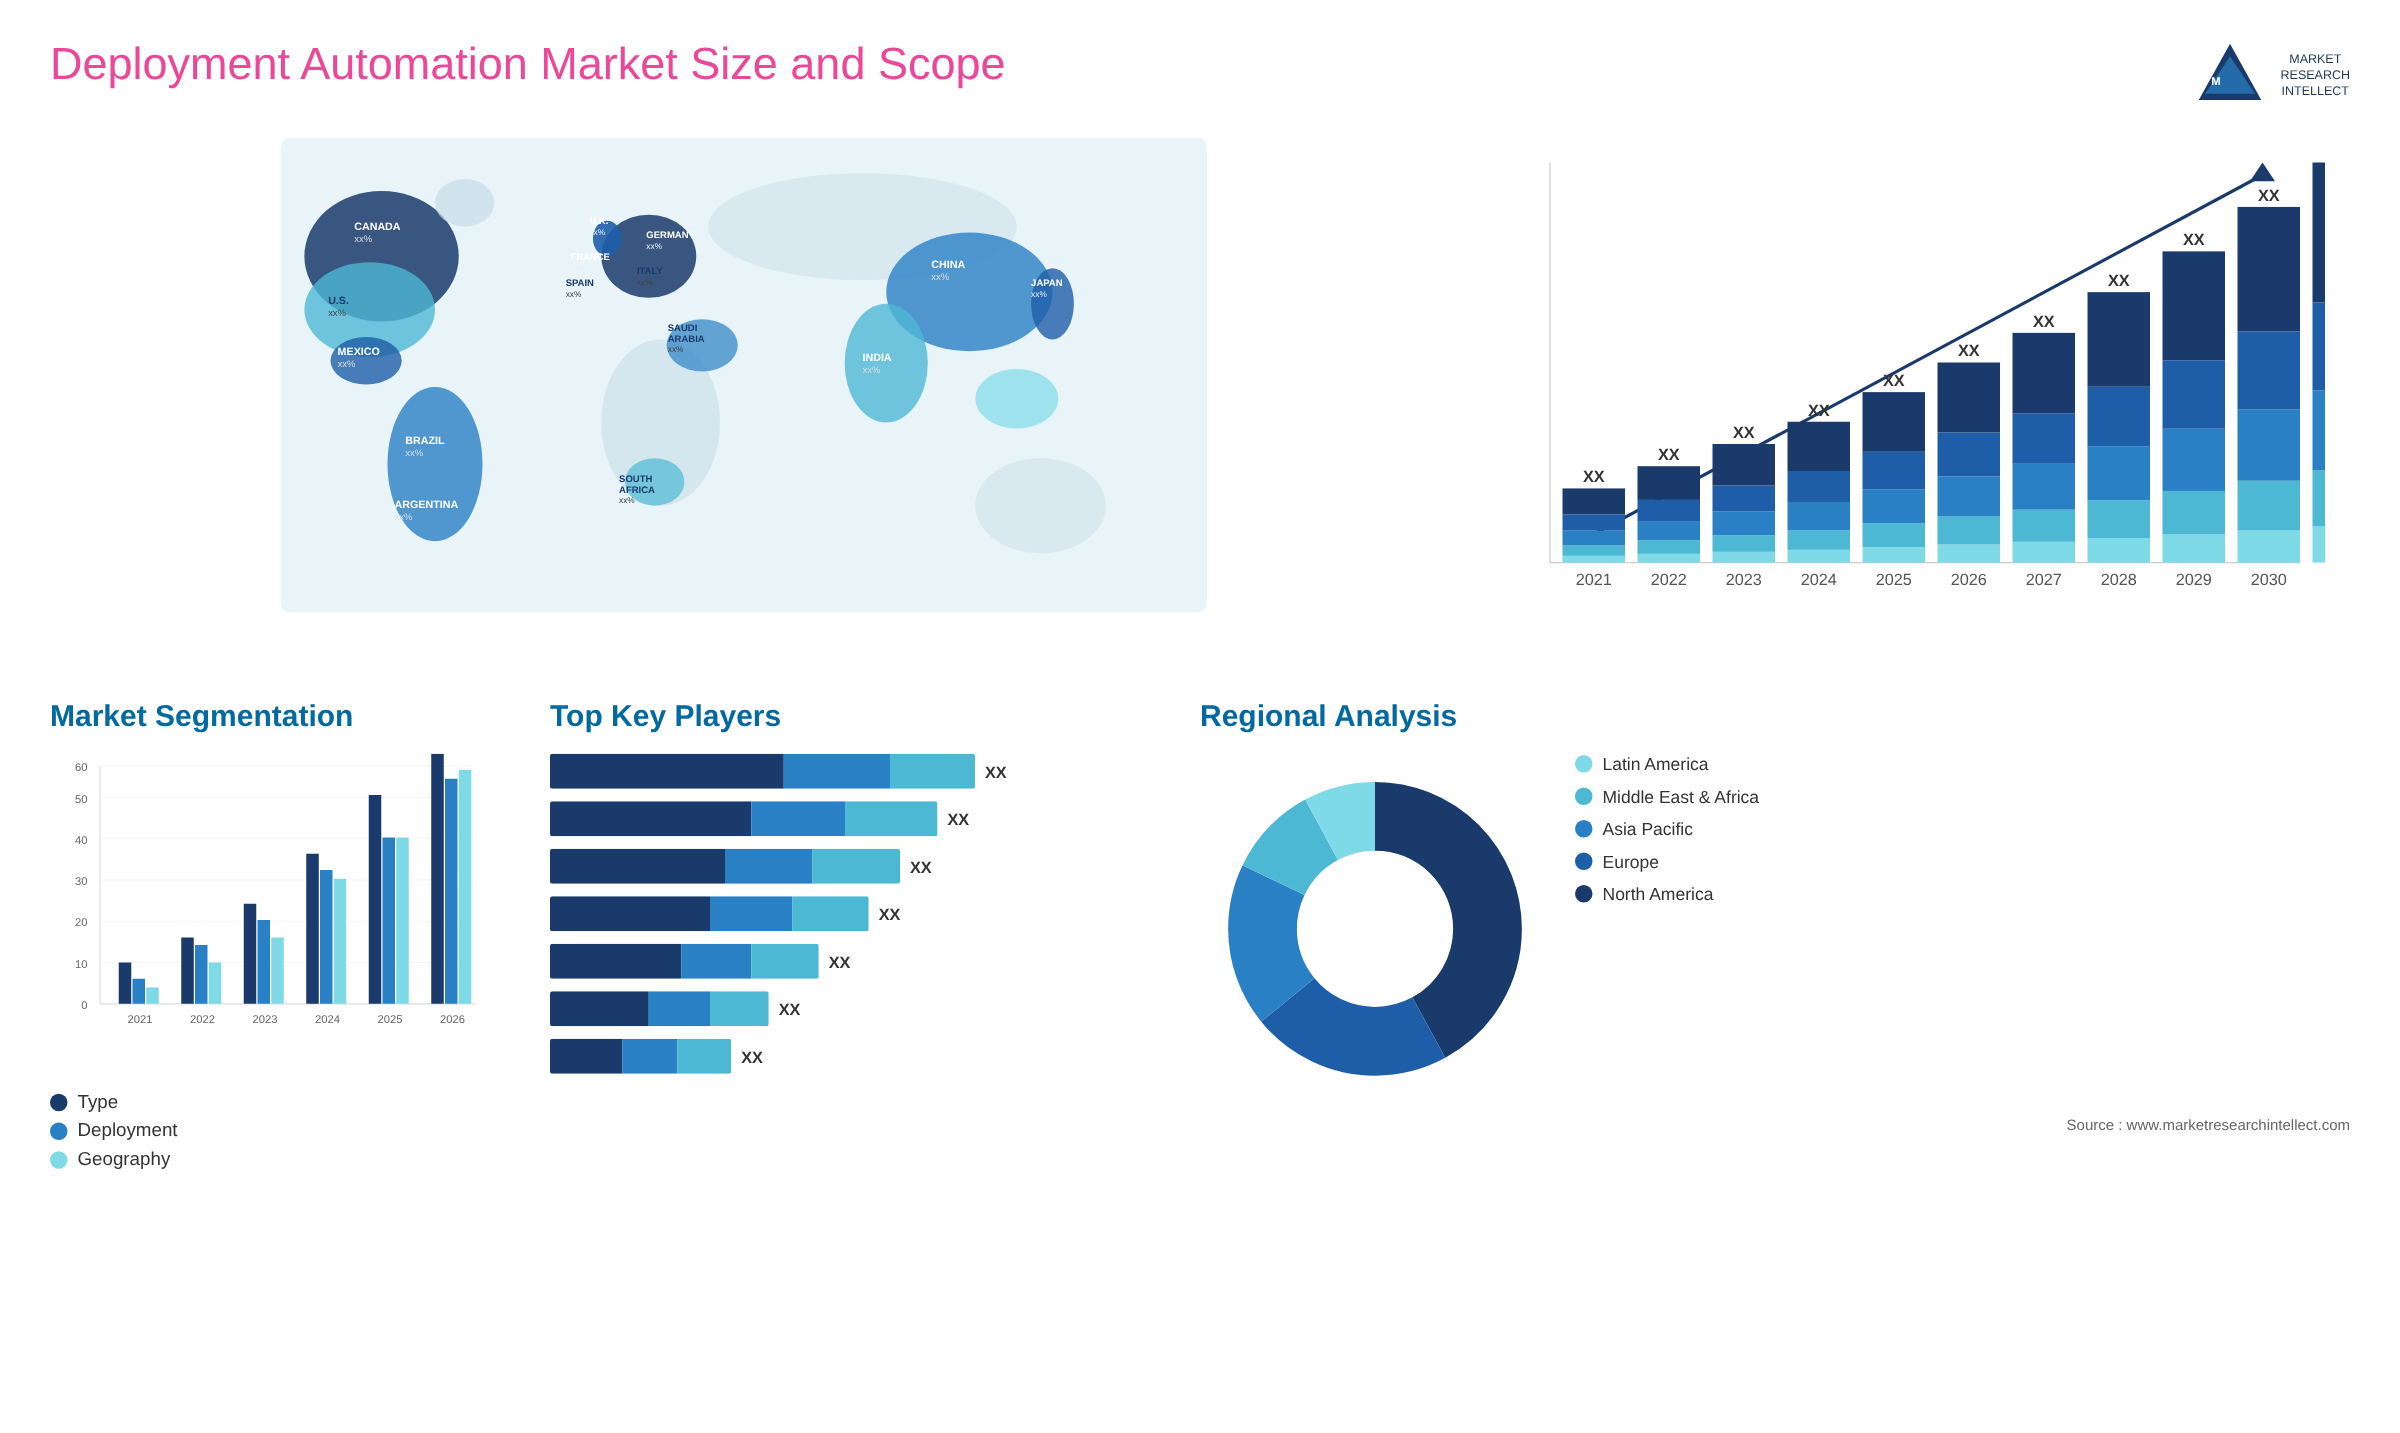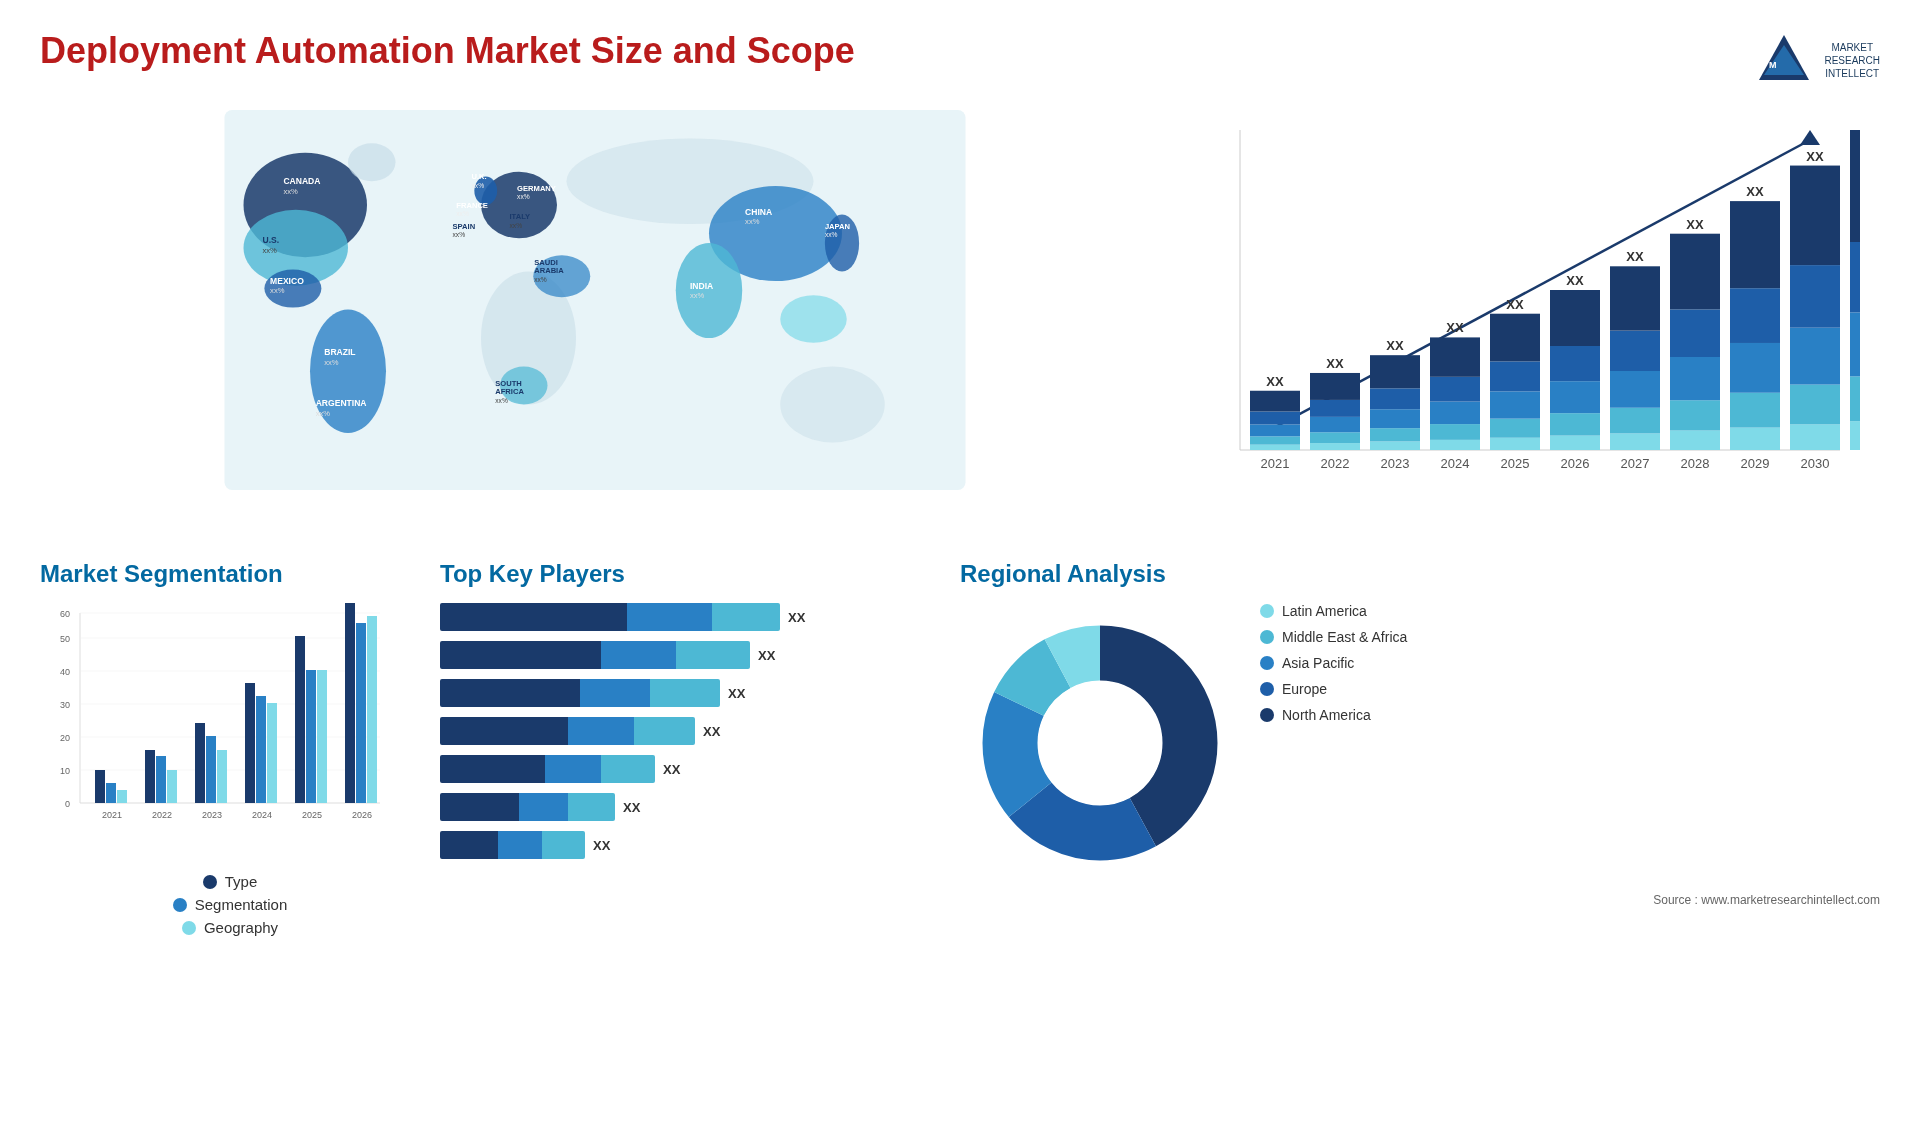--- a/index.html
+++ b/index.html
@@ -12,22 +12,22 @@
       color: #333;
     }
     .header {
       display: flex;
       justify-content: space-between;
       align-items: flex-start;
       margin-bottom: 20px;
     }
     .page-title {
       font-size: 36px;
-      font-weight: 700;
-      color: #b91c1c;
+      font-weight: 400;
+      color: #ec4899;
     }
     .logo {
       display: flex;
       align-items: center;
       gap: 10px;
     }
     .logo-icon {
       width: 60px;
       height: 60px;
     }
@@ -83,21 +83,20 @@
     
     .seg-chart-container {
       position: relative;
       height: 260px;
     }
     .seg-legend {
       margin-top: 10px;
       display: flex;
       flex-direction: column;
       gap: 6px;
-      align-items: center;
     }
     .legend-item {
       display: flex;
       align-items: center;
       gap: 8px;
       font-size: 15px;
     }
     .legend-dot {
       width: 14px;
       height: 14px;
@@ -435,21 +434,21 @@
         <rect x="327" y="13" width="10" height="187" fill="#7fdae8"></rect>
       </svg>
     </div>
     <div class="seg-legend">
       <div class="legend-item">
         <div class="legend-dot" style="background:#1a3a6b"></div>
         <span>Type</span>
       </div>
       <div class="legend-item">
         <div class="legend-dot" style="background:#2980c5"></div>
-        <span>Segmentation</span>
+        <span>Deployment</span>
       </div>
       <div class="legend-item">
         <div class="legend-dot" style="background:#7fdae8"></div>
         <span>Geography</span>
       </div>
     </div>
   </div>
 
   <div class="players-section">
     <div class="section-title">Top Key Players</div>

